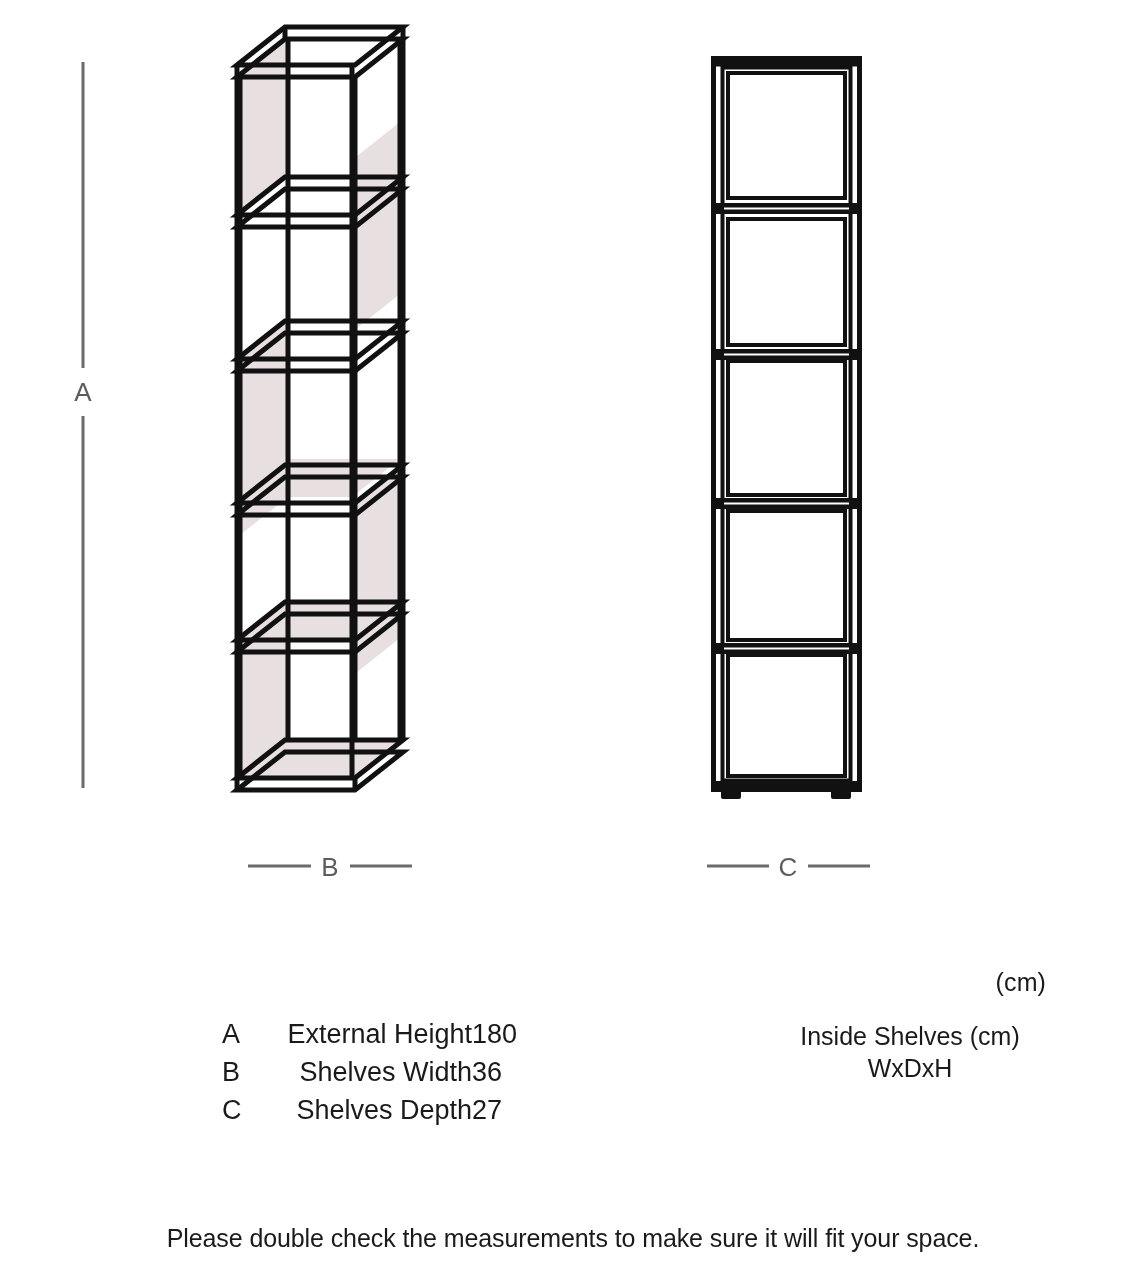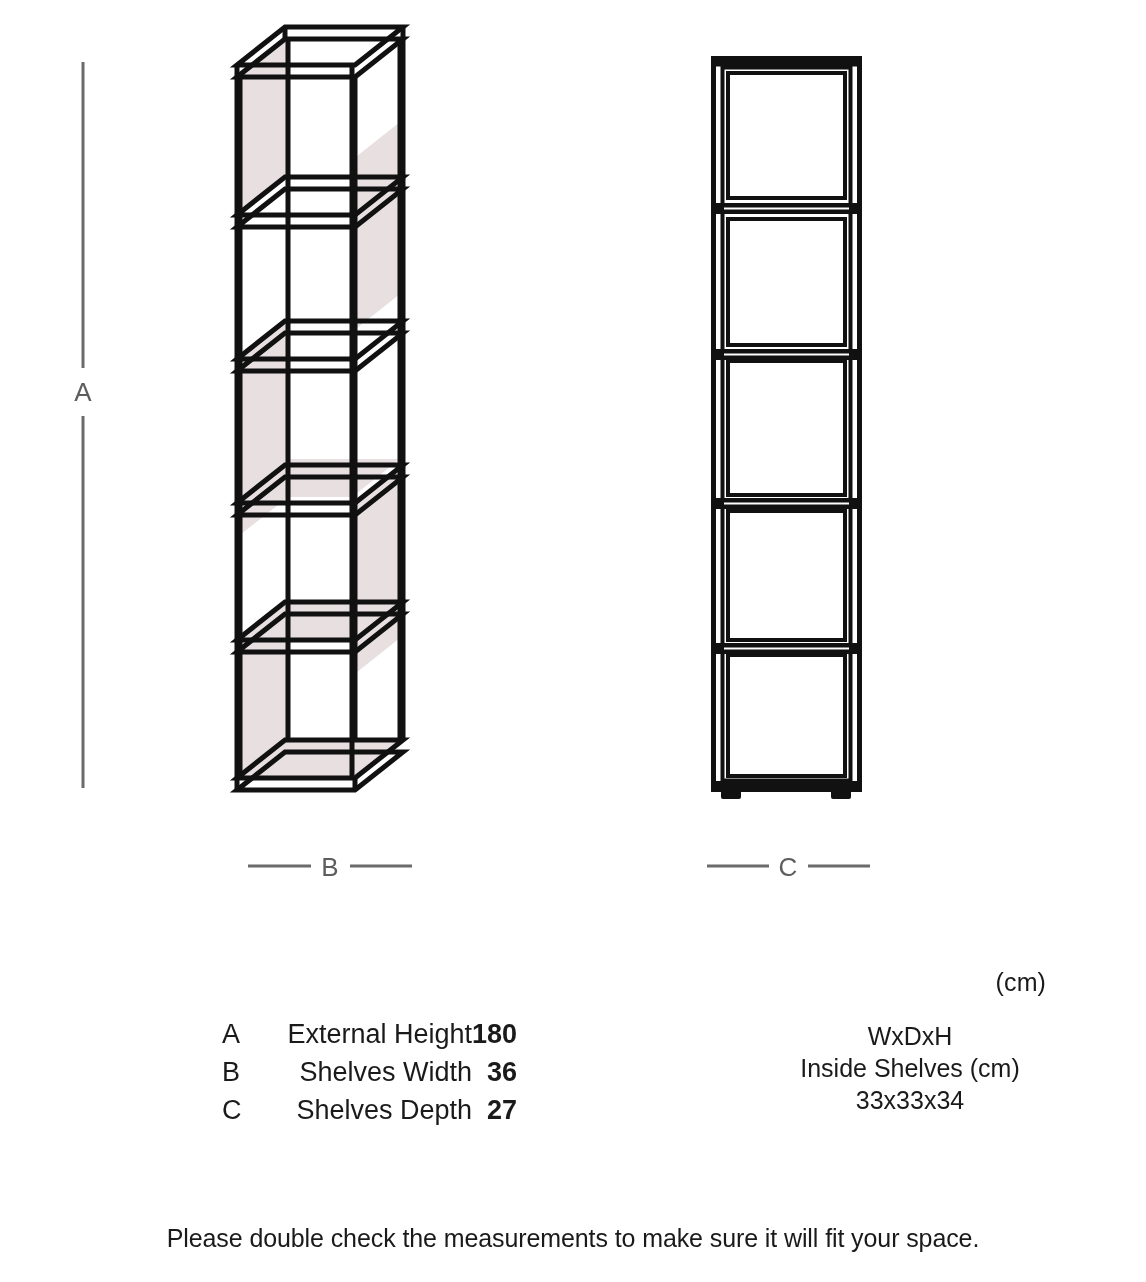--- a/index.html
+++ b/index.html
@@ -64,22 +64,21 @@
   td.spec-key {
     width: 54px;
     text-align: left;
   }
   td.spec-label {
     width: 196px;
     text-align: right;
     padding-right: 24px;
   }
   td.spec-value {
-    text-align: right;
-    font-weight: bold;
+    text-align: left;
   }
   #inside-block {
     position: absolute;
     left: 702px;
     top: 52px;
     width: 416px;
     text-align: center;
     font-size: 25px;
     line-height: 32px;
   }
@@ -247,21 +246,20 @@
         </tr>
         <tr>
           <td class="spec-key">C</td>
           <td class="spec-label">Shelves Depth</td>
           <td class="spec-value">27</td>
         </tr>
       </tbody>
     </table>
 
     <div id="inside-block">
+      <div>Inside Shelves (cm)</div>
       <div>WxDxH</div>
-      <div>Inside Shelves (cm)</div>
-      <div>33x33x34</div>
     </div>
   </div>
 
   <div id="footer-note">Please double check the measurements to make sure it will fit your space.</div>
 
 </div>
 
 </body></html>

